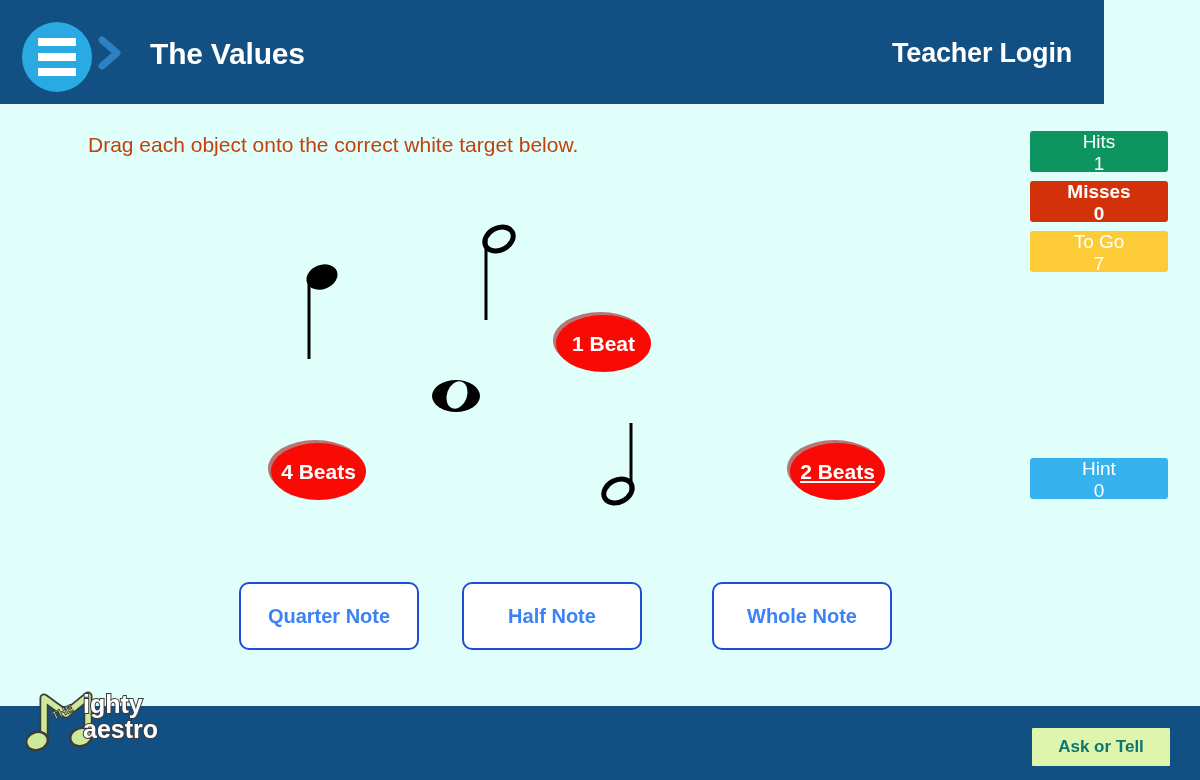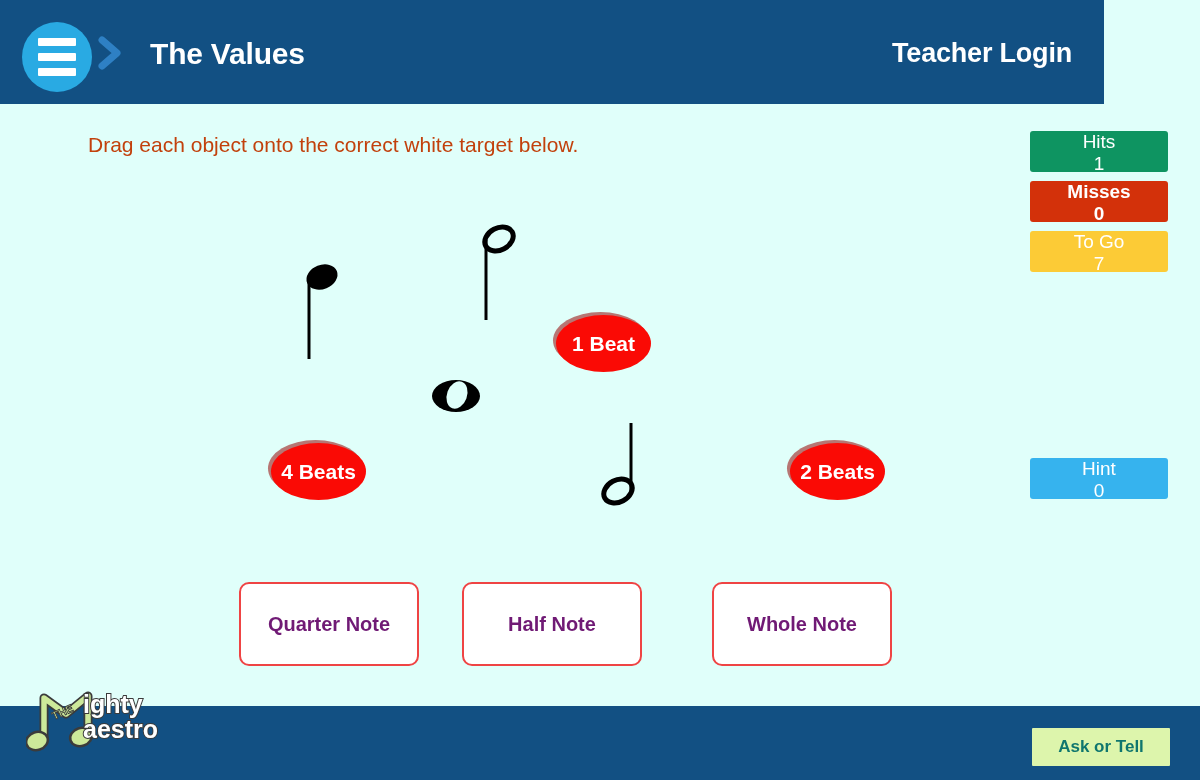--- a/index.html
+++ b/index.html
@@ -77,31 +77,31 @@
     display: flex; align-items: center; justify-content: center;
     border-radius: 50%;
     background: #FA0A05;
     color: #ffffff; font-weight: bold; font-size: 21px;
     cursor: grab;
     box-shadow: -3px -3px 0 0 rgba(150,5,3,0.55);
     margin-top: 24px;
   }
   #oval-1beat  { left: 556px; top: 291px;  width: 95px;  height: 57px; }
   #oval-4beats { left: 271px; top: 419px;  width: 95px;  height: 57px; }
-  #oval-2beats { left: 790px; top: 419px;  width: 95px;  height: 57px; }
+  #oval-2beats { left: 790px; top: 419px;  width: 95px;  height: 57px; text-decoration: underline; }
 
   
   .target-box {
     position: absolute; top: 582px;
-    width: 180px; height: 84px;
+    width: 180px; height: 68px;
     background: #ffffff;
-    border: 2px solid #ef4444;
+    border: 2px solid #1d4ed8;
     border-radius: 10px;
     display: flex; align-items: center; justify-content: center;
-    color: #701a75; font-size: 20px; font-weight: bold;
+    color: #3b82f6; font-size: 20px; font-weight: bold;
     cursor: pointer;
   }
   #target-quarter { left: 239px; }
   #target-half    { left: 462px; }
   #target-whole   { left: 712px; }
 
   
   #footer {
     position: absolute; left: 0; top: 706px;
     width: 1200px; height: 74px;

